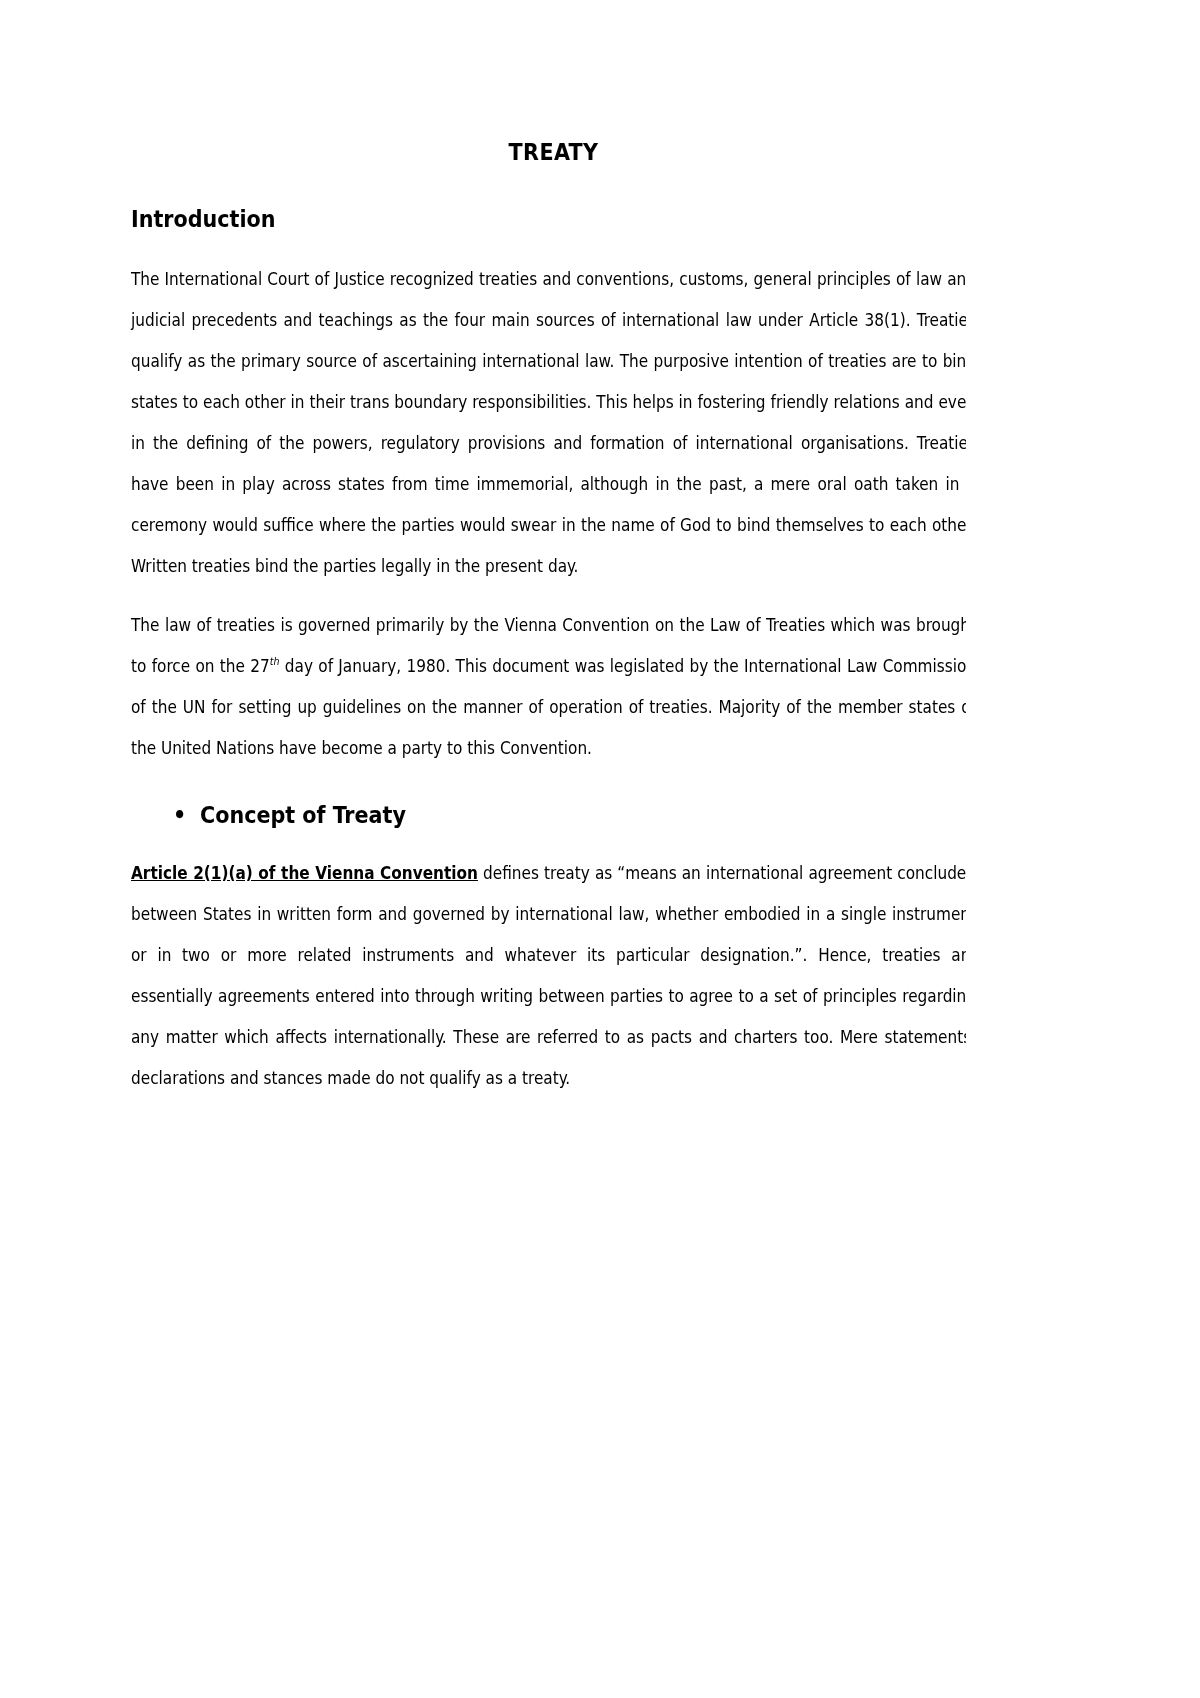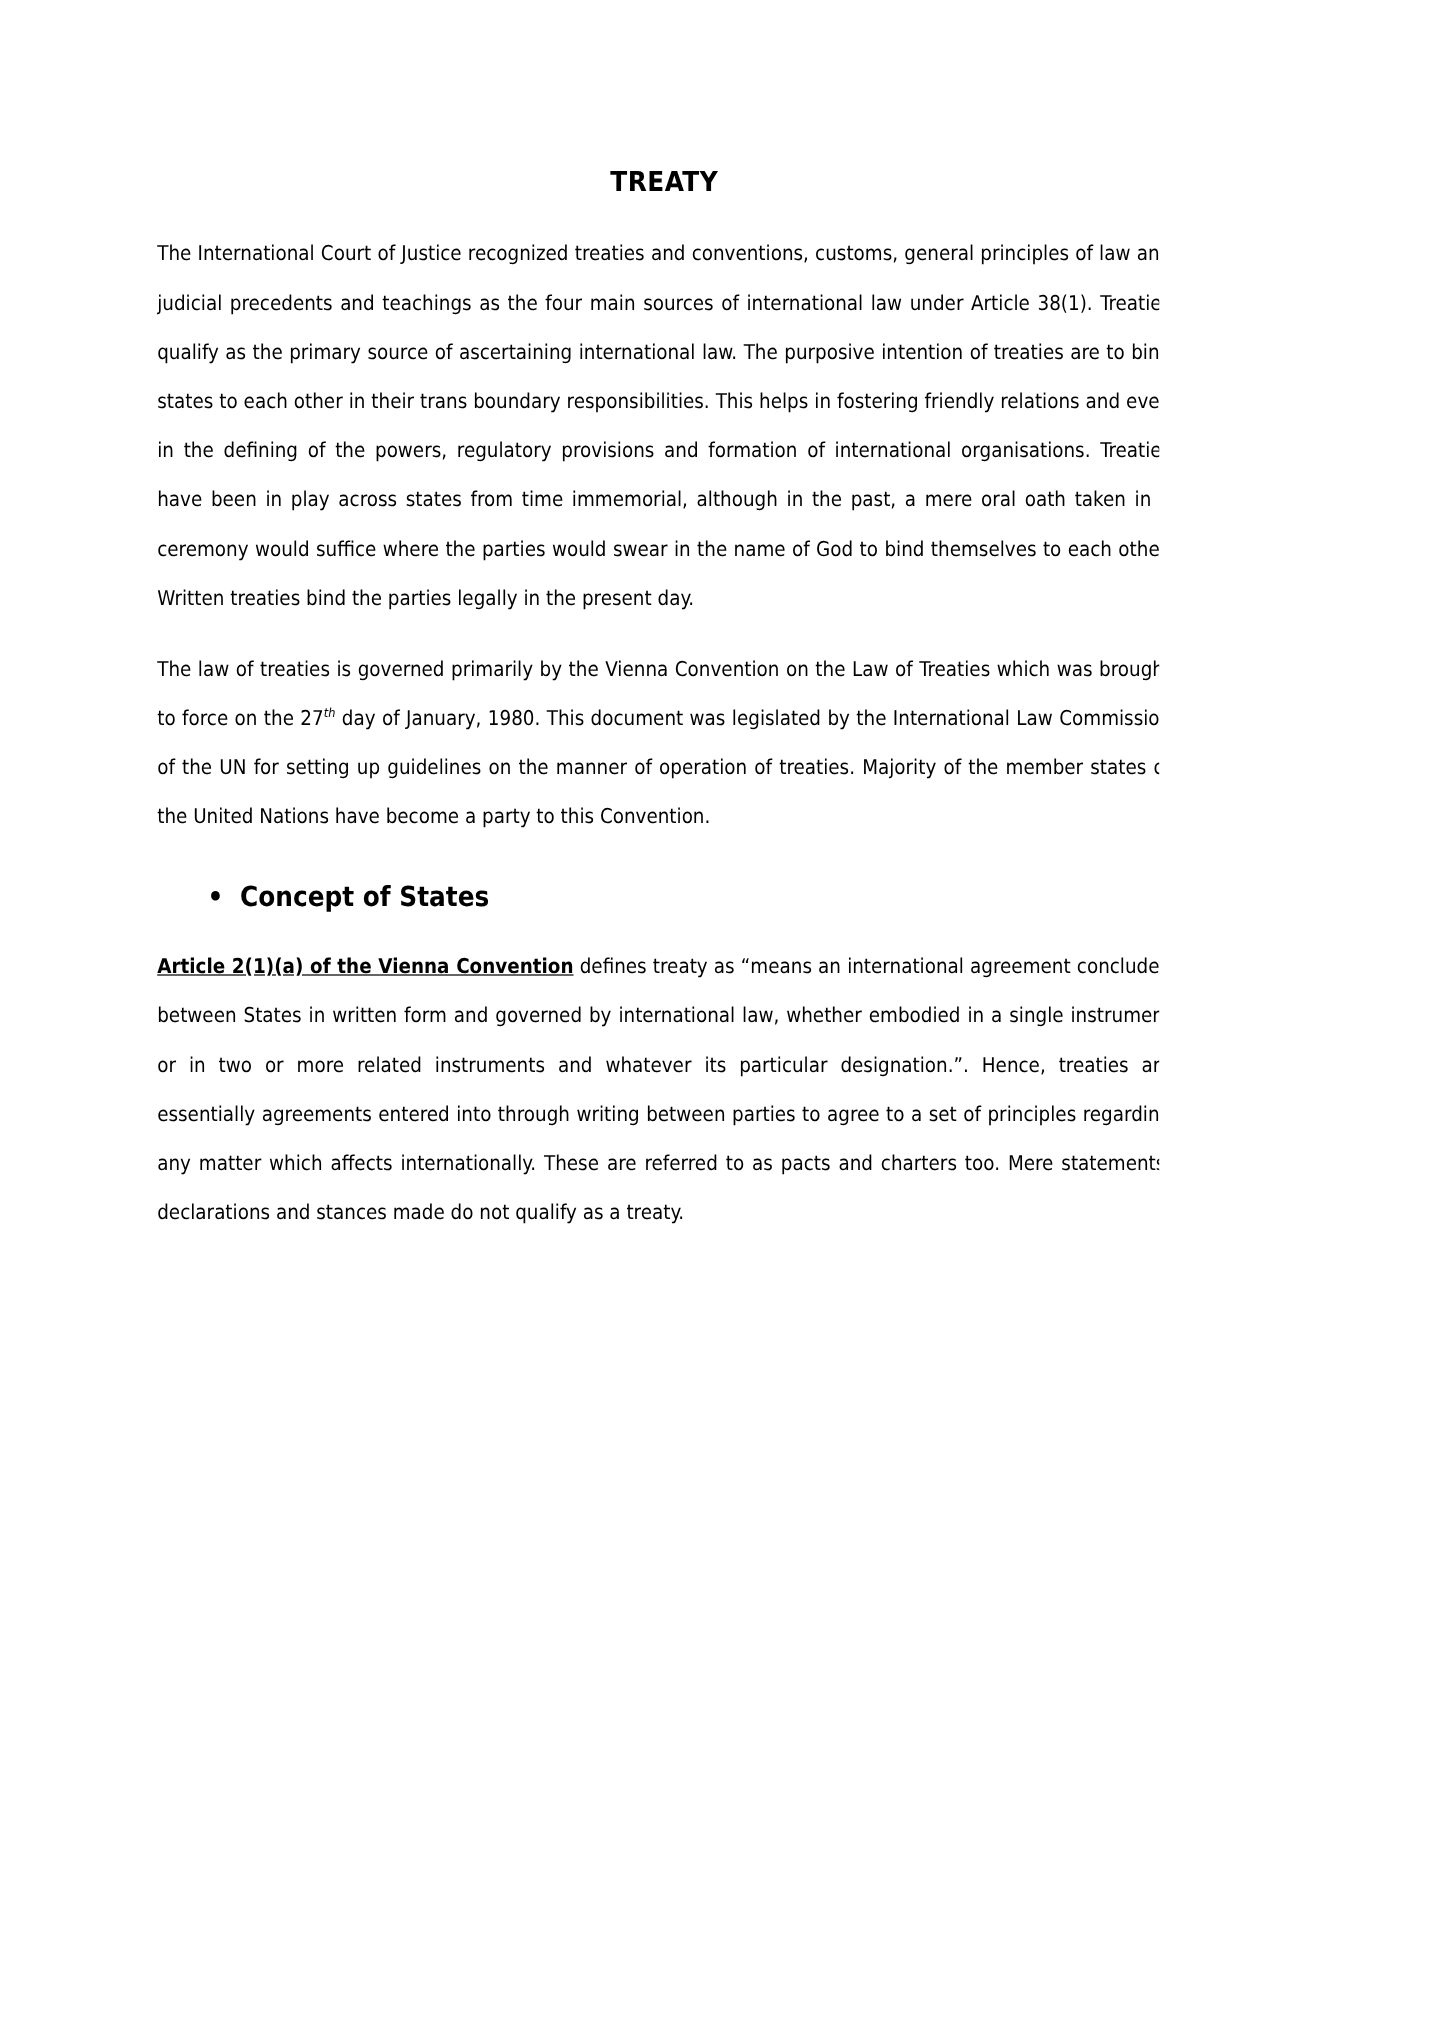--- a/index.html
+++ b/index.html
@@ -94,25 +94,26 @@
   }
 </style>
 </head>
 <body>
 
 <div class="page">
   <div class="content">
 
     <h1 class="doc-title">TREATY</h1>
 
+    <h2 class="section-heading">Introduction</h2>
 
     <p class="para first">The International Court of Justice recognized treaties and conventions, customs, general principles of law and judicial precedents and teachings as the four main sources of international law under Article 38(1). Treaties qualify as the primary source of ascertaining international law. The purposive intention of treaties are to bind states to each other in their trans boundary responsibilities. This helps in fostering friendly relations and even in the defining of the powers, regulatory provisions and formation of international organisations. Treaties have been in play across states from time immemorial, although in the past, a mere oral oath taken in a ceremony would suffice where the parties would swear in the name of God to bind themselves to each other. Written treaties bind the parties legally in the present day.</p>
 
     <p class="para"><span>The law of treaties is governed primarily by the Vienna Convention on the Law of Treaties which was brought to force on the 27</span><sup>th</sup><span> day of January, 1980. This document was legislated by the International Law Commission of the UN for setting up guidelines on the manner of operation of treaties. Majority of the member states of the United Nations have become a party to this Convention.</span></p>
 
     <ul class="bullet-list">
-      <li><span class="bullet-glyph">•</span><span>Concept of States</span></li>
+      <li><span class="bullet-glyph">•</span><span>Concept of Treaty</span></li>
     </ul>
 
     <p class="para para-spacer-lg"><span class="bold">Article 2(1)(a) of the Vienna Convention</span><span> defines treaty as “means an international agreement concluded between States in written form and governed by international law, whether embodied in a single instrument or in two or more related instruments and whatever its particular designation.”. Hence, treaties are essentially agreements entered into through writing between parties to agree to a set of principles regarding any matter which affects internationally. These are referred to as pacts and charters too. Mere statements, declarations and stances made do not qualify as a treaty.</span></p>
 
   </div>
 </div>
 
 </body></html>

